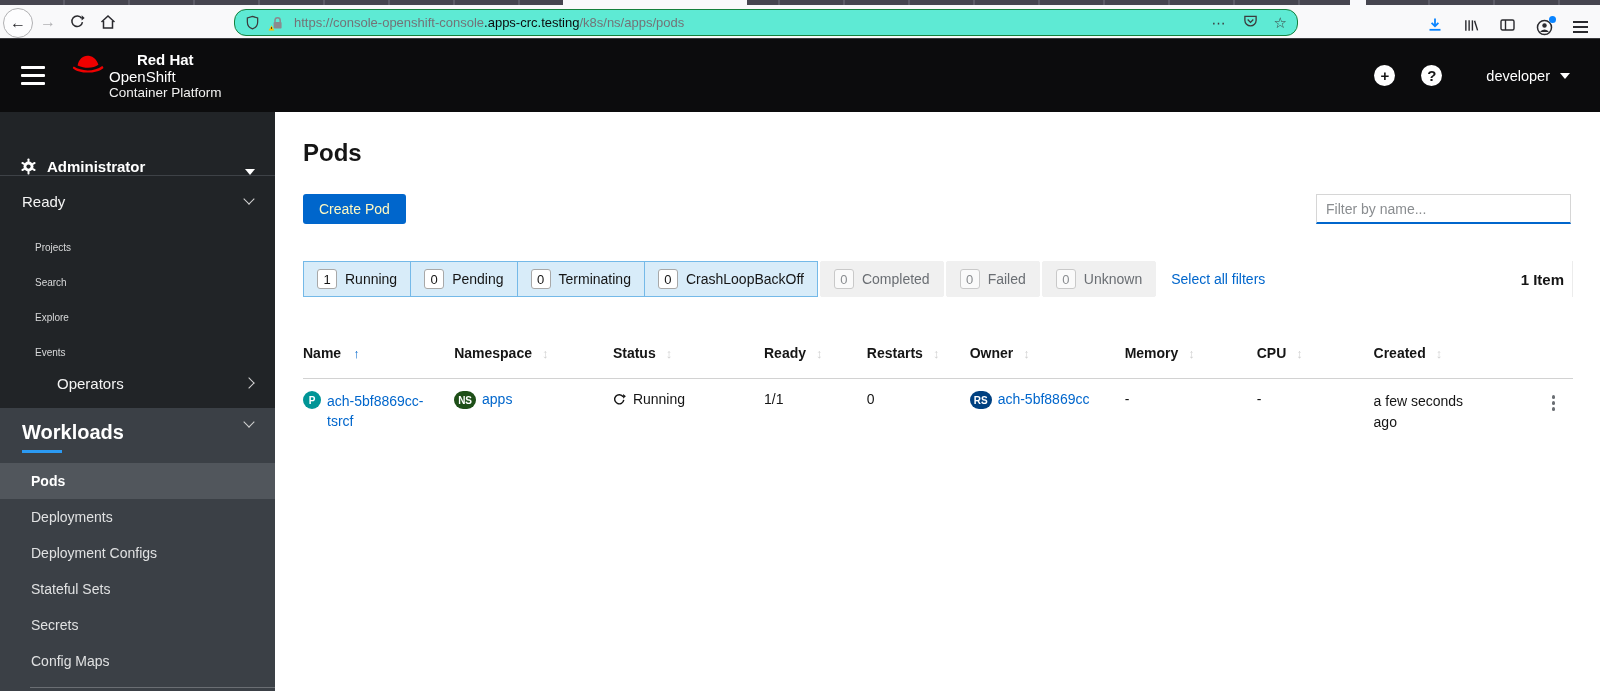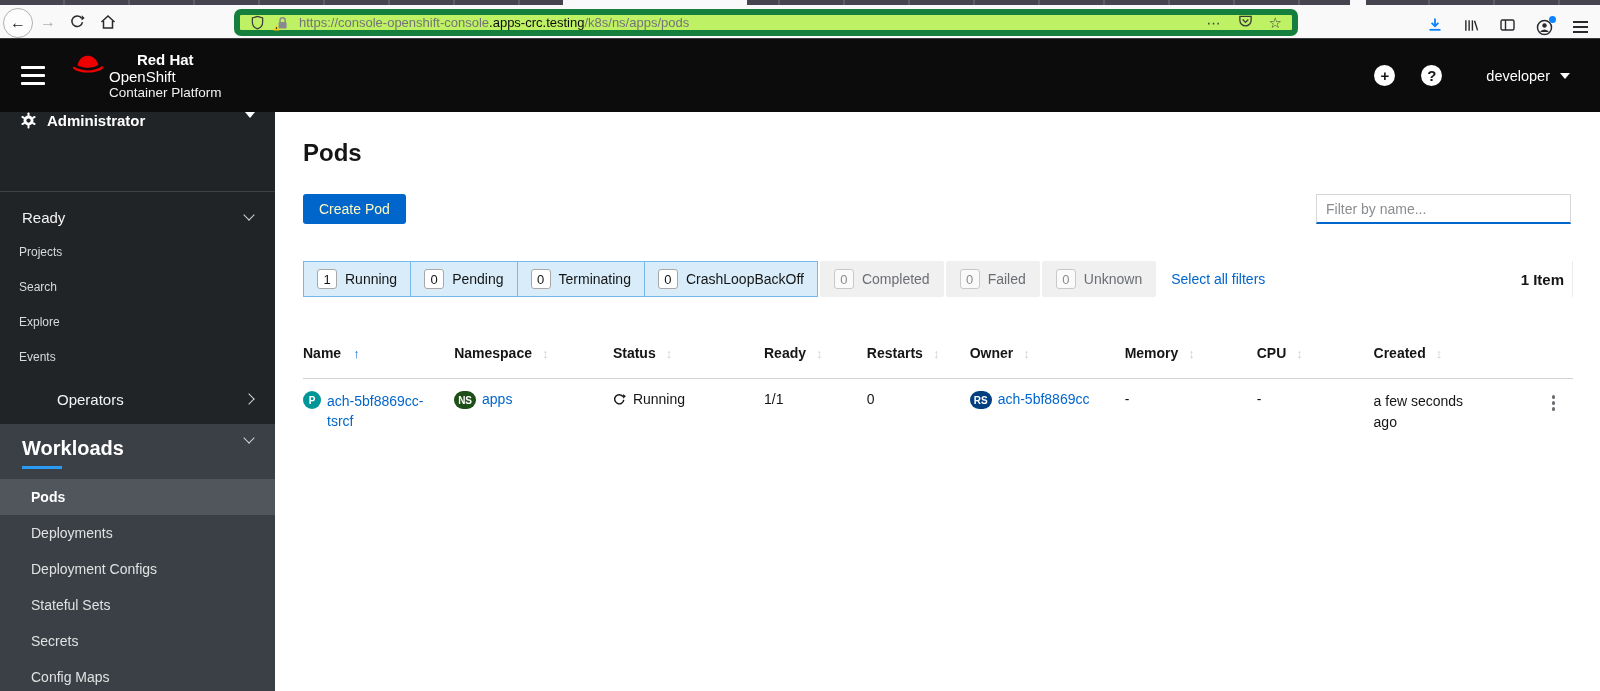--- a/index.html
+++ b/index.html
@@ -16,22 +16,22 @@
   
   .toolbar { position:absolute; left:0; top:5px; width:1600px; height:34px; background:#f9f9fa;
     border-bottom:1px solid #3a3a3e; display:flex; align-items:center; }
   .btn-back { position:absolute; left:3px; top:3px; width:30px; height:30px; border:1px solid #b1b1b3;
     border-radius:50%; background:#fdfdfe; display:flex; align-items:center; justify-content:center;
     font-size:16px; color:#2a2a2e; }
   .btn-fwd { position:absolute; left:40px; top:8px; font-size:16px; color:#b1b1b3; }
   .tb-ic { position:absolute; top:9px; display:flex; align-items:center; }
   .tb-reload { left:70px; }
   .tb-home { left:100px; }
-  .urlbar { position:absolute; left:234px; top:4px; width:1064px; height:27px; background:#bef264;
-    border:6px solid #15803d; border-radius:7px; display:flex; align-items:center; padding:0 10px; }
+  .urlbar { position:absolute; left:234px; top:4px; width:1064px; height:27px; background:#5eead4;
+    border:1px solid #15803d; border-radius:12px; display:flex; align-items:center; padding:0 10px; }
   .urlbar .u-ic { display:flex; align-items:center; margin-right:8px; }
   .url { font-size:13px; color:#0c0c0d; white-space:nowrap; }
   .url-dim { color:#737377; }
   .url-strong { color:#0c0c0d; }
   .url-actions { margin-left:auto; display:flex; align-items:center; gap:16px; color:#3b3b3d; }
   .url-actions .dots { font-size:14px; letter-spacing:1px; color:#3b3b3d; }
   .url-actions .star { font-size:15px; }
   .toolbar-right { position:absolute; right:12px; top:5px; height:34px; display:flex; align-items:center; gap:20px; }
   .ff-burger { display:flex; flex-direction:column; gap:3px; }
   .ff-burger span { width:15px; height:2px; background:#2a2a2e; }
@@ -53,27 +53,27 @@
     display:flex; align-items:center; justify-content:center; font-size:15px; font-weight:bold; }
   .mast-circle + .mast-circle { margin-left:26px; }
   .user-menu { margin-left:44px; display:flex; align-items:center; font-size:14.5px; }
   .caret-dn-w { width:0; height:0; border-left:5px solid transparent; border-right:5px solid transparent;
     border-top:6px solid #fff; margin-left:10px; }
   .caret-dn-d { width:0; height:0; border-left:5px solid transparent; border-right:5px solid transparent;
     border-top:6px solid #151515; margin-left:36px; }
 
   
   .sidebar { position:absolute; left:0; top:112px; width:275px; height:579px; background:#212427; color:#fff; }
-  .persp { height:80px; display:flex; align-items:flex-start; padding:0 20px; border-bottom:1px solid #3e4247; }
+  .persp { height:64px; display:flex; align-items:flex-end; padding:0 20px; border-bottom:1px solid #3e4247; }
   .persp-label { font-size:15px; font-weight:bold; margin-left:10px; }
   .persp .caret-dn-w { margin-left:auto; }
   .nav-list { padding-top:8px; }
   .nav-group { height:34px; display:flex; align-items:center; padding:0 22px; font-size:15px; color:#f3f3f3; cursor:pointer; }
   .nav-group.ops { margin-top:8px; height:34px;margin-left:35px; }
-  .nav-sub { height:35px; display:flex; align-items:center; padding-left:19px; font-size:12px; color:#d8d9da; cursor:pointer; }
+  .nav-sub { height:35px; display:flex; align-items:flex-end; padding-left:35px; font-size:10px; color:#d8d9da; cursor:pointer; }
   .chev { width:8px; height:8px; border-right:1.6px solid #d2d2d2; border-bottom:1.6px solid #d2d2d2; margin-left:auto; }
   .chev.down { transform:rotate(45deg); margin-top:-4px; }
   .chev.right { transform:rotate(-45deg); }
   .wl-section { margin-top:8px; background:#3b4046; padding-top:14px; height:283px; }
   .wl-title-row { display:flex; align-items:flex-start; padding:0 22px; }
   .wl-title { font-size:20px; font-weight:bold; line-height:20px; }
   .wl-indicator { width:40px; height:3px; background:#2b9af3; margin-top:8px; }
   .wl-items { margin-top:10px; }
   .wl-sub { height:36px; display:flex; align-items:center; padding-left:31px; font-size:14px; color:#e0e1e2; cursor:pointer; }
   .wl-sub.active { background:#51565c; font-weight:bold; color:#fff; }

